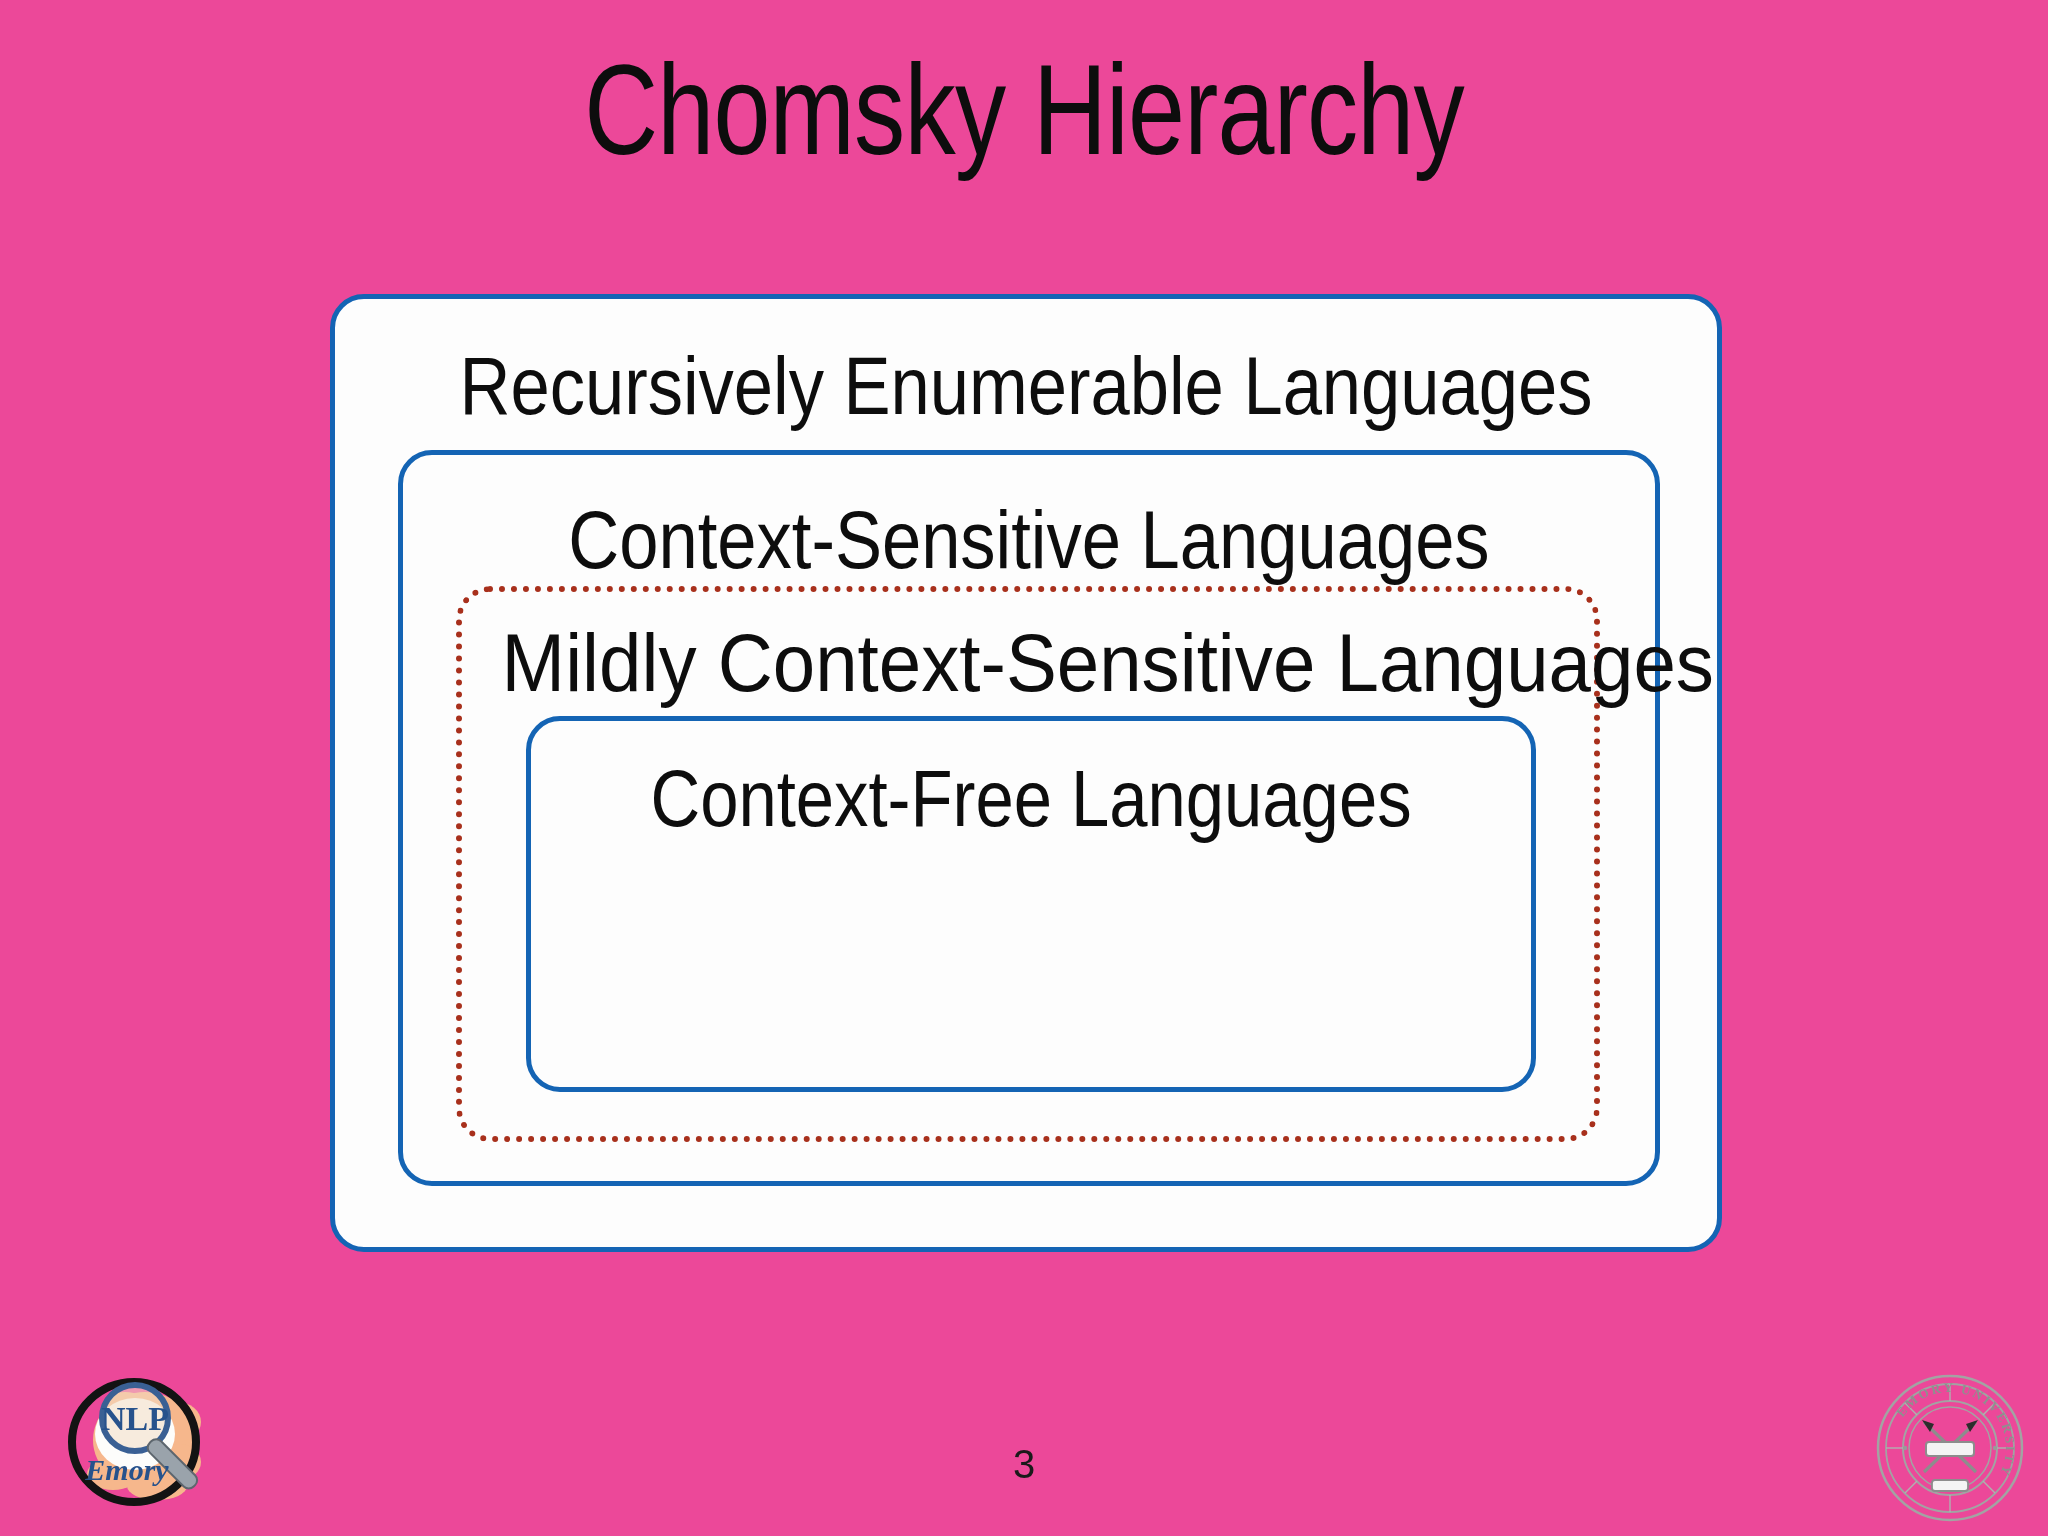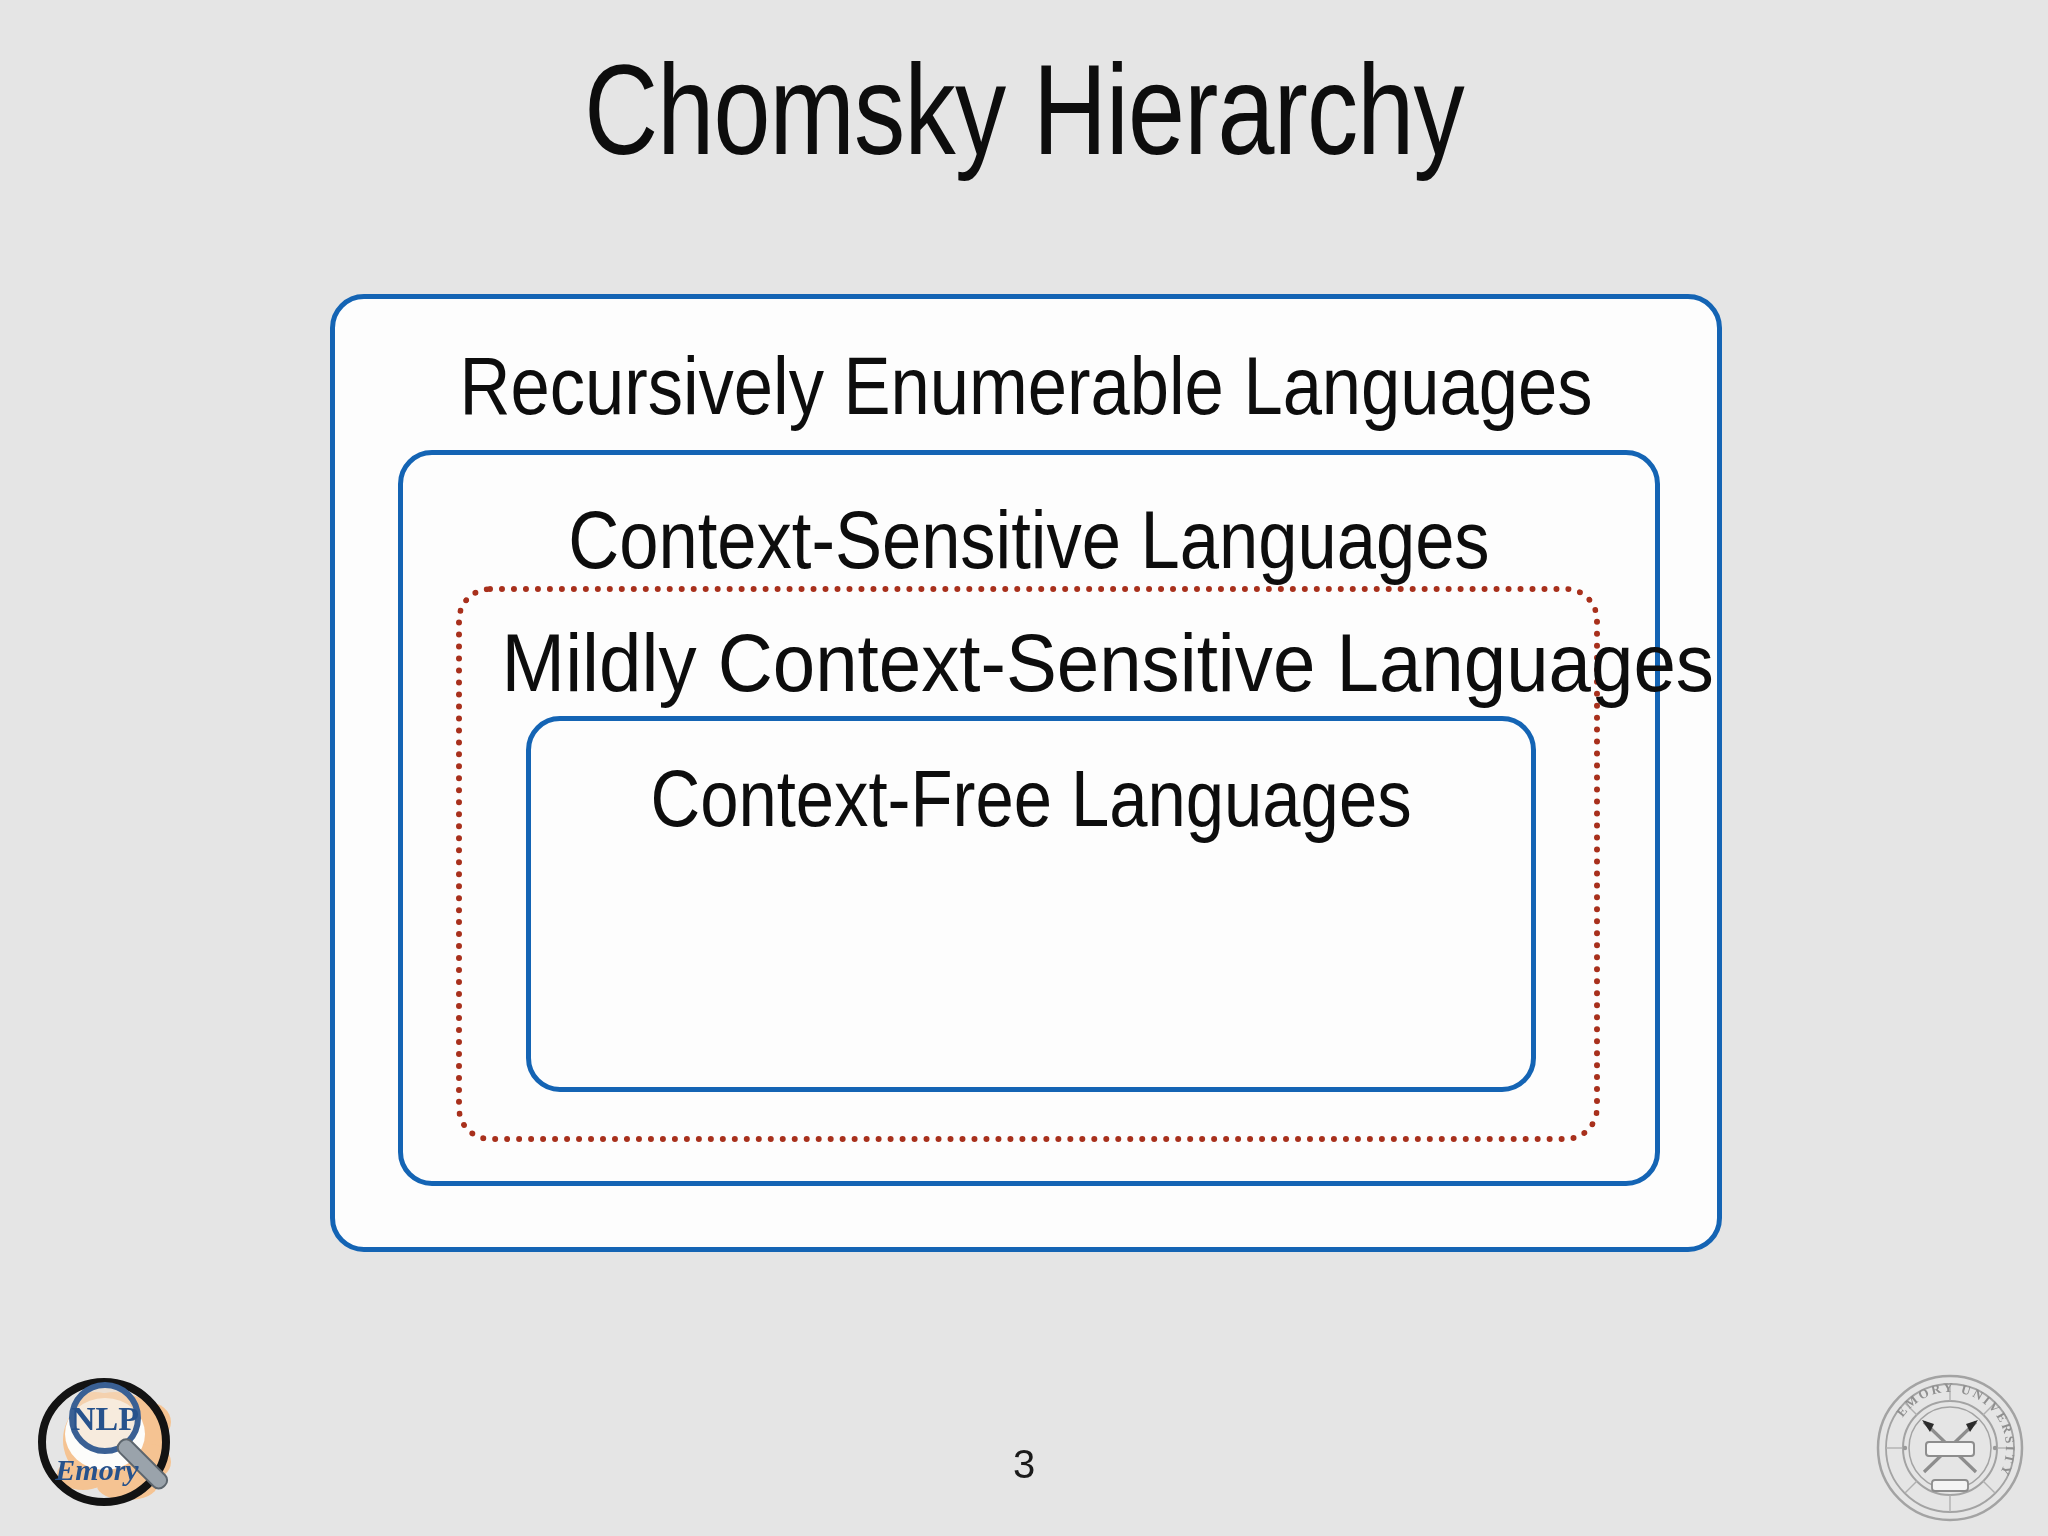--- a/index.html
+++ b/index.html
@@ -8,21 +8,21 @@
     padding: 0;
     background: #ffffff;
   }
   body {
     font-family: "Liberation Sans", sans-serif;
   }
   #slide {
     position: relative;
     width: 2048px;
     height: 1536px;
-    background: #e5e5e5;
+    background: #ec4899;
     overflow: hidden;
     text-decoration: underline;
   }
 
   
   #slide-title {
     position: absolute;
     left: 0;
     top: 46px;
     width: 2048px;
@@ -95,21 +95,21 @@
     width: 2048px;
     text-align: center;
     font-family: "Liberation Sans", sans-serif;
     font-size: 40px;
     color: #1a1a1a;
   }
 
   
   #nlp-logo {
     position: absolute;
-    left: 31px;
+    left: 61px;
     top: 1370px;
     width: 160px;
     height: 150px;
   }
 
   
   #emory-seal {
     position: absolute;
     left: 1874px;
     top: 1372px;

